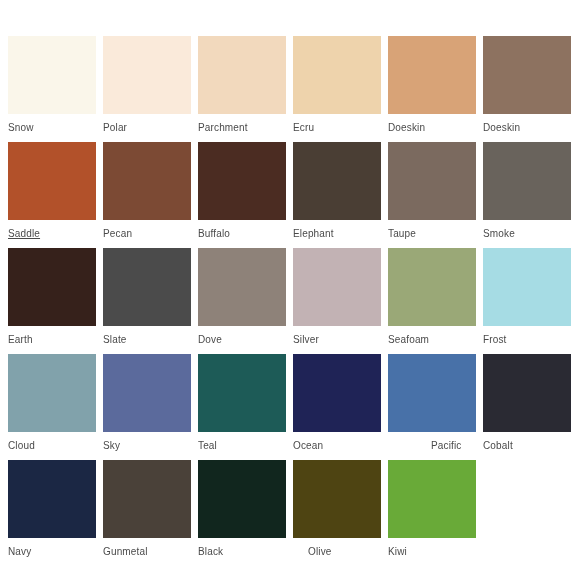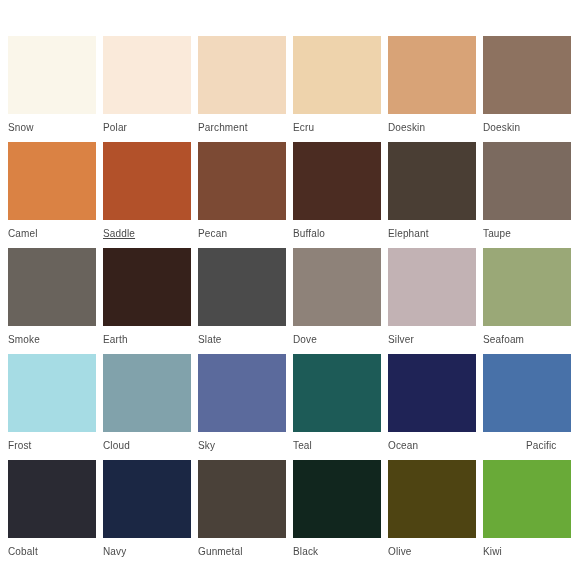--- a/index.html
+++ b/index.html
@@ -72,24 +72,20 @@
       <div class="swatch-chip" style="background-color: rgb(238, 211, 172);"></div>
       <span class="swatch-label" style="color: rgb(74, 74, 74);">Ecru</span>
     </div>
     <div class="swatch-cell">
       <div class="swatch-chip" style="background-color: rgb(216, 163, 119);"></div>
       <span class="swatch-label" style="color: rgb(74, 74, 74);">Doeskin</span>
     </div>
     <div class="swatch-cell">
       <div class="swatch-chip" style="background-color: rgb(141, 114, 96);"></div>
       <span class="swatch-label" style="color: rgb(74, 74, 74); text-align: right;">Doeskin</span>
-    </div>
-    <div class="swatch-cell">
-      <div class="swatch-chip" style="background-color: rgb(218, 130, 68);"></div>
-      <span class="swatch-label" style="color: rgb(74, 74, 74);">Camel</span>
     </div>
     <div class="swatch-cell">
       <div class="swatch-chip" style="background-color: rgb(178, 81, 42);"></div>
       <span class="swatch-label" style="color: rgb(74, 74, 74); text-decoration: underline;">Saddle</span>
     </div>
     <div class="swatch-cell">
       <div class="swatch-chip" style="background-color: rgb(124, 74, 52);"></div>
       <span class="swatch-label" style="color: rgb(74, 74, 74);">Pecan</span>
     </div>
     <div class="swatch-cell">
@@ -163,19 +159,19 @@
     <div class="swatch-cell">
       <div class="swatch-chip" style="background-color: rgb(74, 65, 57);"></div>
       <span class="swatch-label" style="color: rgb(74, 74, 74);">Gunmetal</span>
     </div>
     <div class="swatch-cell">
       <div class="swatch-chip" style="background-color: rgb(17, 38, 30);"></div>
       <span class="swatch-label" style="color: rgb(74, 74, 74);">Black</span>
     </div>
     <div class="swatch-cell">
       <div class="swatch-chip" style="background-color: rgb(78, 68, 18);"></div>
-      <span class="swatch-label" style="color: rgb(74, 74, 74);">Olive</span>
+      <span class="swatch-label" style="color: rgb(74, 74, 74); margin-left: 15px;">Olive</span>
     </div>
     <div class="swatch-cell">
       <div class="swatch-chip" style="background-color: rgb(105, 170, 56);"></div>
       <span class="swatch-label" style="color: rgb(74, 74, 74);">Kiwi</span>
     </div>
   </div>
 
 </body></html>

